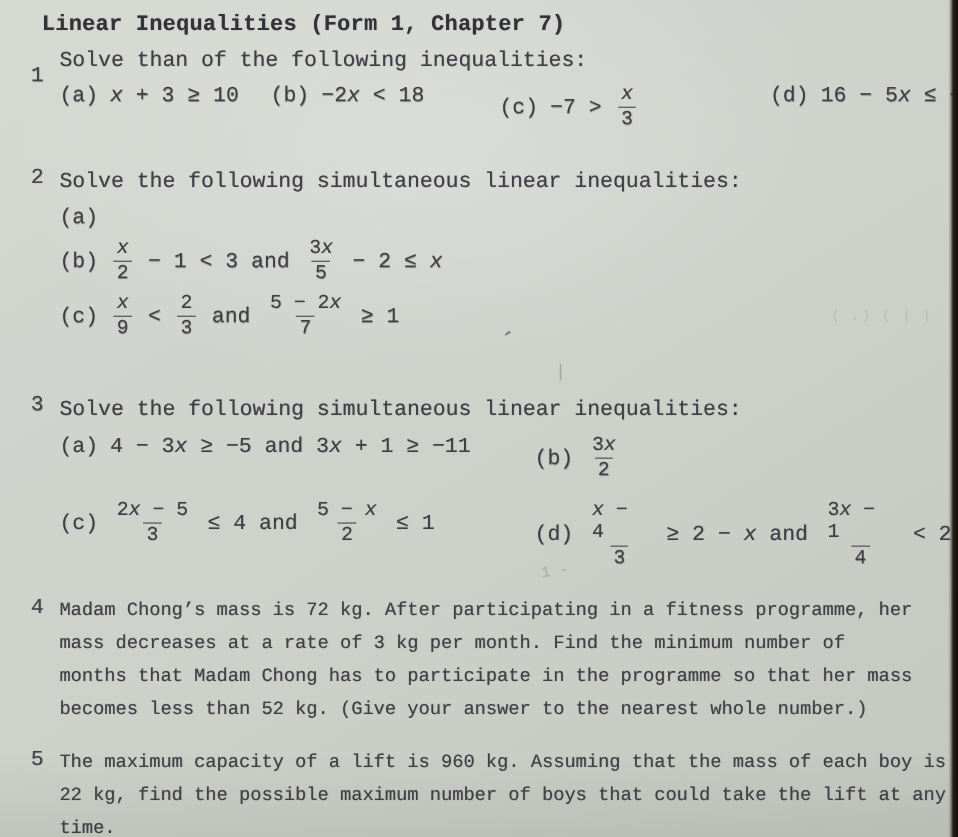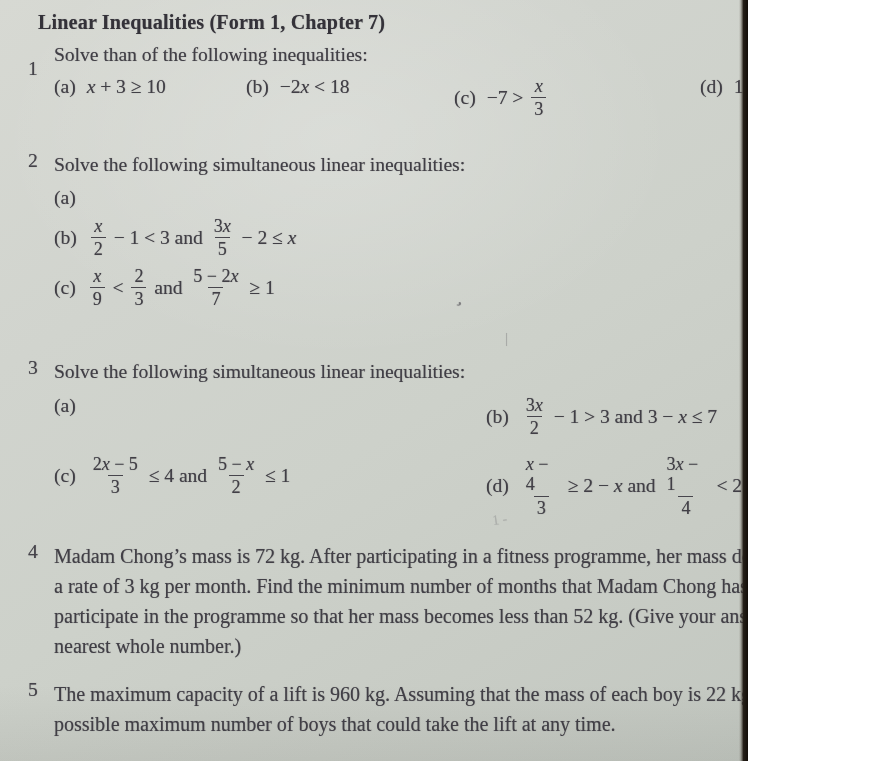--- a/index.html
+++ b/index.html
@@ -1,41 +1,41 @@
 <!DOCTYPE html>
 <html><head>
 <meta charset="utf-8">
 <style>
   html,body { margin:0; padding:0; }
   .page {
     position:relative;
-    width:748px; height:761px;
+    width:871px; height:761px;
     overflow:hidden;
-    font-family:Liberation Serif, serif;
+    font-family:Liberation Mono, monospace;
     color:#413f46;
     text-shadow:0.3px 0.3px 0.8px rgba(62,60,66,0.55);
     background:
       radial-gradient(ellipse 70% 45% at 45% 18%, rgba(255,255,255,0.20), rgba(255,255,255,0) 65%),
       linear-gradient(to bottom, rgba(0,0,0,0) 90%, rgba(90,92,86,0.10) 100%),
       linear-gradient(148deg, #d7d9d3 0%, #d1d4ce 30%, #cdd1ca 55%, #c8ccc5 78%, #c2c7c0 100%);
   }
   .edge-shadow {
     position:absolute; top:0; right:0; width:9px; height:100%;
     background:linear-gradient(to left, #120d08 0%, #251f18 50%, rgba(70,60,48,0.30) 78%, rgba(70,60,48,0) 100%);
   }
   .title {
     position:absolute; left:38px; top:11px;
     font-size:20px; font-weight:bold; color:#343239;
     letter-spacing:0.2px;
   }
   .question { position:absolute; left:28px; right:6px; display:flex; }
   .qnum { width:24px; flex-shrink:0; font-size:19.5px; color:#45434a; }
   .qbody { flex:1; margin-left:2px; }
   .qprompt { font-size:19.5px; line-height:30px; }
-  .qtext { font-size:20px; line-height:30px; }
+  .qtext { font-size:17px; line-height:30px; }
   .q1 .qnum { padding-top:18px; }
   .q1-items { display:flex; margin-top:6px; align-items:flex-start; }
   .q1-items .qitem:nth-child(1){ width:192px; }
   .q1-items .qitem:nth-child(2){ width:208px; }
   .q1-items .qitem:nth-child(3){ width:246px; }
   .q1-items .qitem:nth-child(4){ flex:1; overflow:hidden; white-space:nowrap; }
   .q2-items .qitem { margin-top:7px; }
   .q3-items { display:grid; grid-template-columns:432px 1fr; margin-top:8px; row-gap:16px; align-items:start; }
   .qitem { display:flex; align-items:center; font-size:19.5px; }
   .ilabel { margin-right:11px; flex-shrink:0; }
@@ -144,29 +144,31 @@
     </div>
   </div>
 
   <div class="question q3" style="top:357px;">
     <div class="qnum">3</div>
     <div class="qbody">
       <div class="qprompt">Solve the following simultaneous linear inequalities:</div>
       <div class="q3-items">
         <div class="qitem">
           <span class="ilabel">(a)</span>
+          <span class="expr">
+              <span class="mt">4 − 3<span class="var">x</span> ≥ −5 and 3<span class="var">x</span> + 1 ≥ −11</span>
+            </span>
         </div>
         <div class="qitem">
           <span class="ilabel">(b)</span>
           <span class="expr">
               <span class="frac">
                 <span class="num">3<span class="var">x</span></span>
                 <span class="den">2</span>
               </span>
-              <span class="mt"> − 1 &gt; 3 and 3 − <span class="var">x</span> ≤ 7</span>
             </span>
         </div>
         <div class="qitem">
           <span class="ilabel">(c)</span>
           <span class="expr">
               <span class="frac">
                 <span class="num">2<span class="var">x</span> − 5</span>
                 <span class="den">3</span>
               </span>
               <span class="mt"> ≤ 4 and </span>

